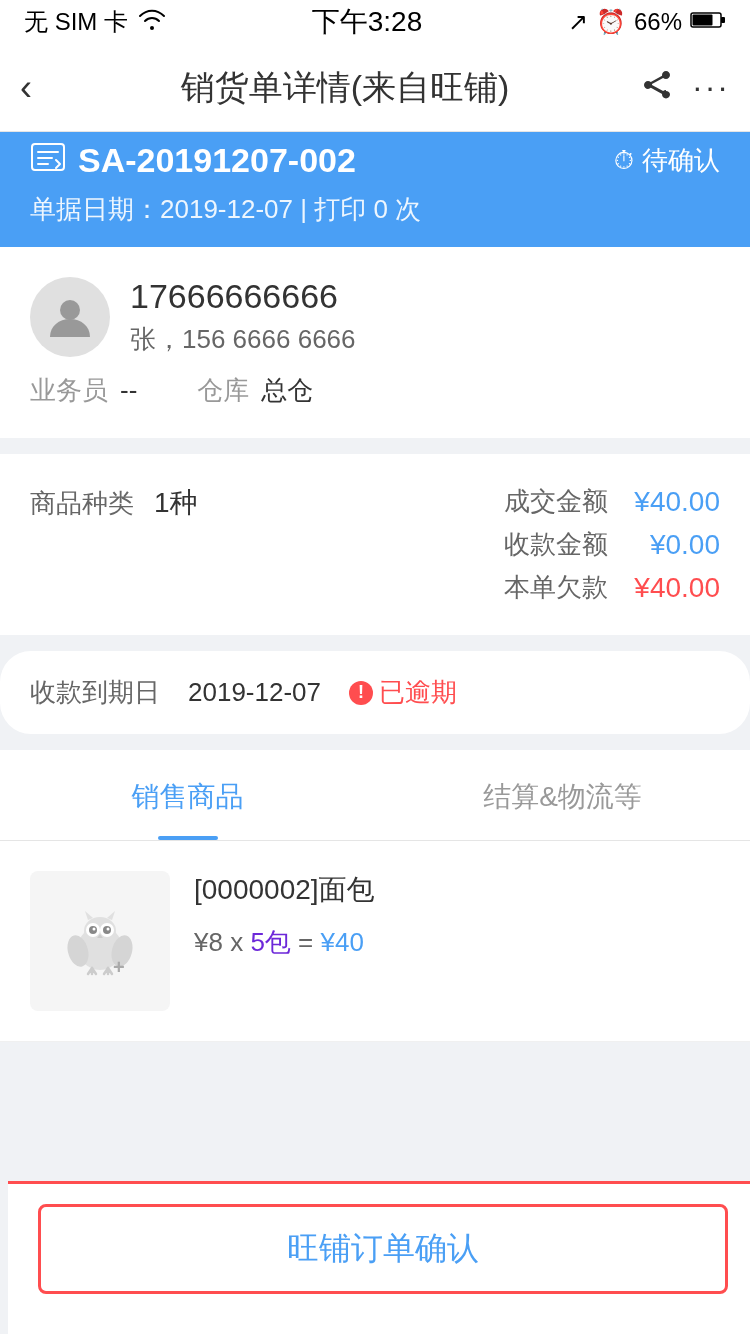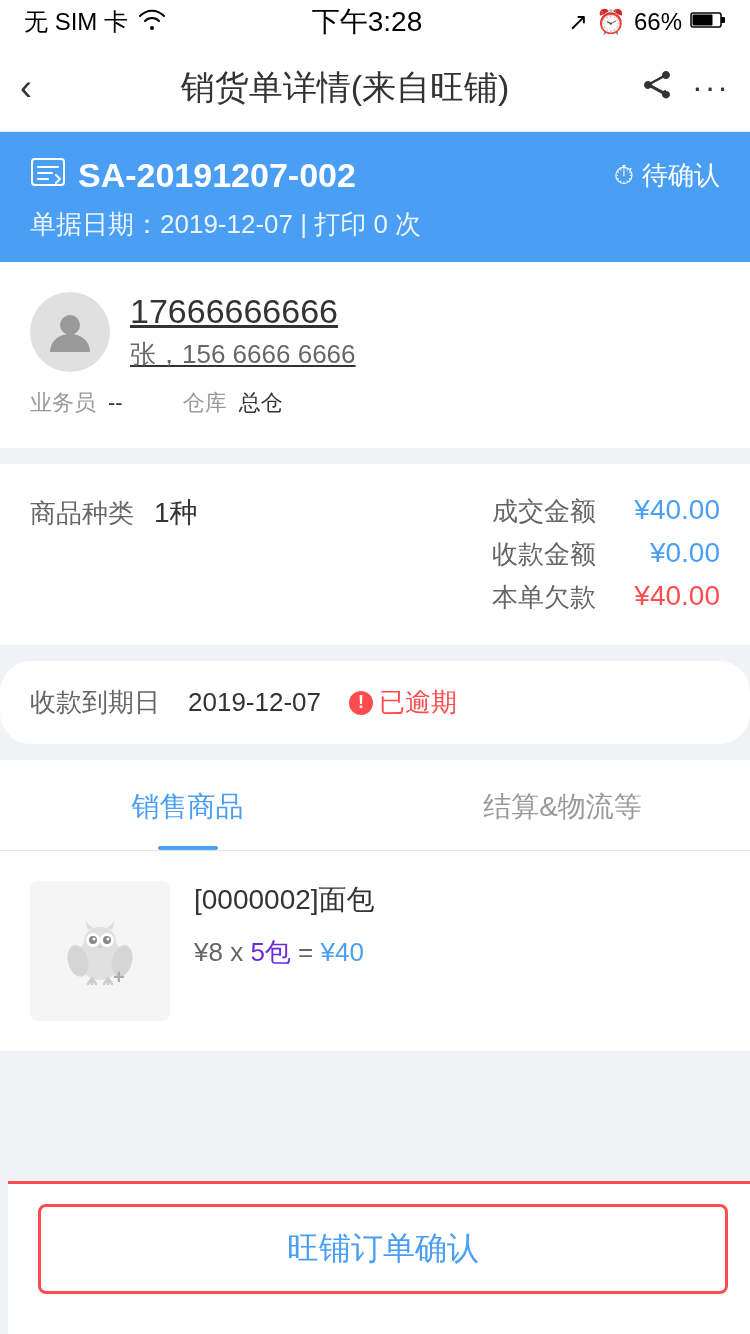--- a/index.html
+++ b/index.html
@@ -57,21 +57,21 @@
       display: flex;
       align-items: center;
       gap: 20px;
       width: 120px;
       justify-content: flex-end;
     }
 
     
     .order-header {
       background: #4a9ff5;
-      padding: 24px 30px 20px;
+      padding: 9px 30px 20px;
       margin-bottom: 0;
     }
     .order-header-top {
       display: flex;
       justify-content: space-between;
       align-items: center;
       margin-bottom: 12px;
     }
     .order-id {
       font-size: 34px;
@@ -97,21 +97,20 @@
     .customer-section {
       background: #fff;
       padding: 30px;
       margin-bottom: 16px;
     }
     .customer-row {
       display: flex;
       align-items: center;
       gap: 20px;
       margin-bottom: 12px;
-      text-decoration: underline;
     }
     .customer-avatar {
       width: 80px;
       height: 80px;
       border-radius: 50%;
       background: #e0e0e0;
       display: flex;
       align-items: center;
       justify-content: center;
       flex-shrink: 0;
@@ -128,21 +127,21 @@
     }
     .customer-sub {
       font-size: 26px;
       color: #666;
       margin-top: 6px;
     }
     .customer-meta {
       display: flex;
       gap: 60px;
       margin-top: 16px;
-      font-size: 22px;
+      font-size: 26px;
       color: #666;
       align-items: center;
     }
     .meta-item { display: flex; gap: 12px; align-items: center; }
     .meta-label { color: #999; }
     .meta-value { color: #333; }
 
     
     .summary-section {
       background: #fff;
@@ -160,21 +159,22 @@
     .summary-label { font-size: 26px; color: #666; }
     .summary-value { font-size: 28px; color: #333; }
     .summary-right {
       display: flex;
       flex-direction: column;
       align-items: flex-end;
       gap: 8px;
     }
     .summary-row {
       display: flex;
-      gap: 24px;
+      gap: 12px;
+      align-items: center;
     }
     .amount-label { font-size: 26px; color: #666; }
     .amount-value { font-size: 28px; color: #4a9ff5; min-width: 100px; text-align: right; }
     .amount-value.red { color: #ff4d4f; }
 
     
     .due-section {
       background: #fff;
       padding: 24px 30px;
       margin-bottom: 16px;

